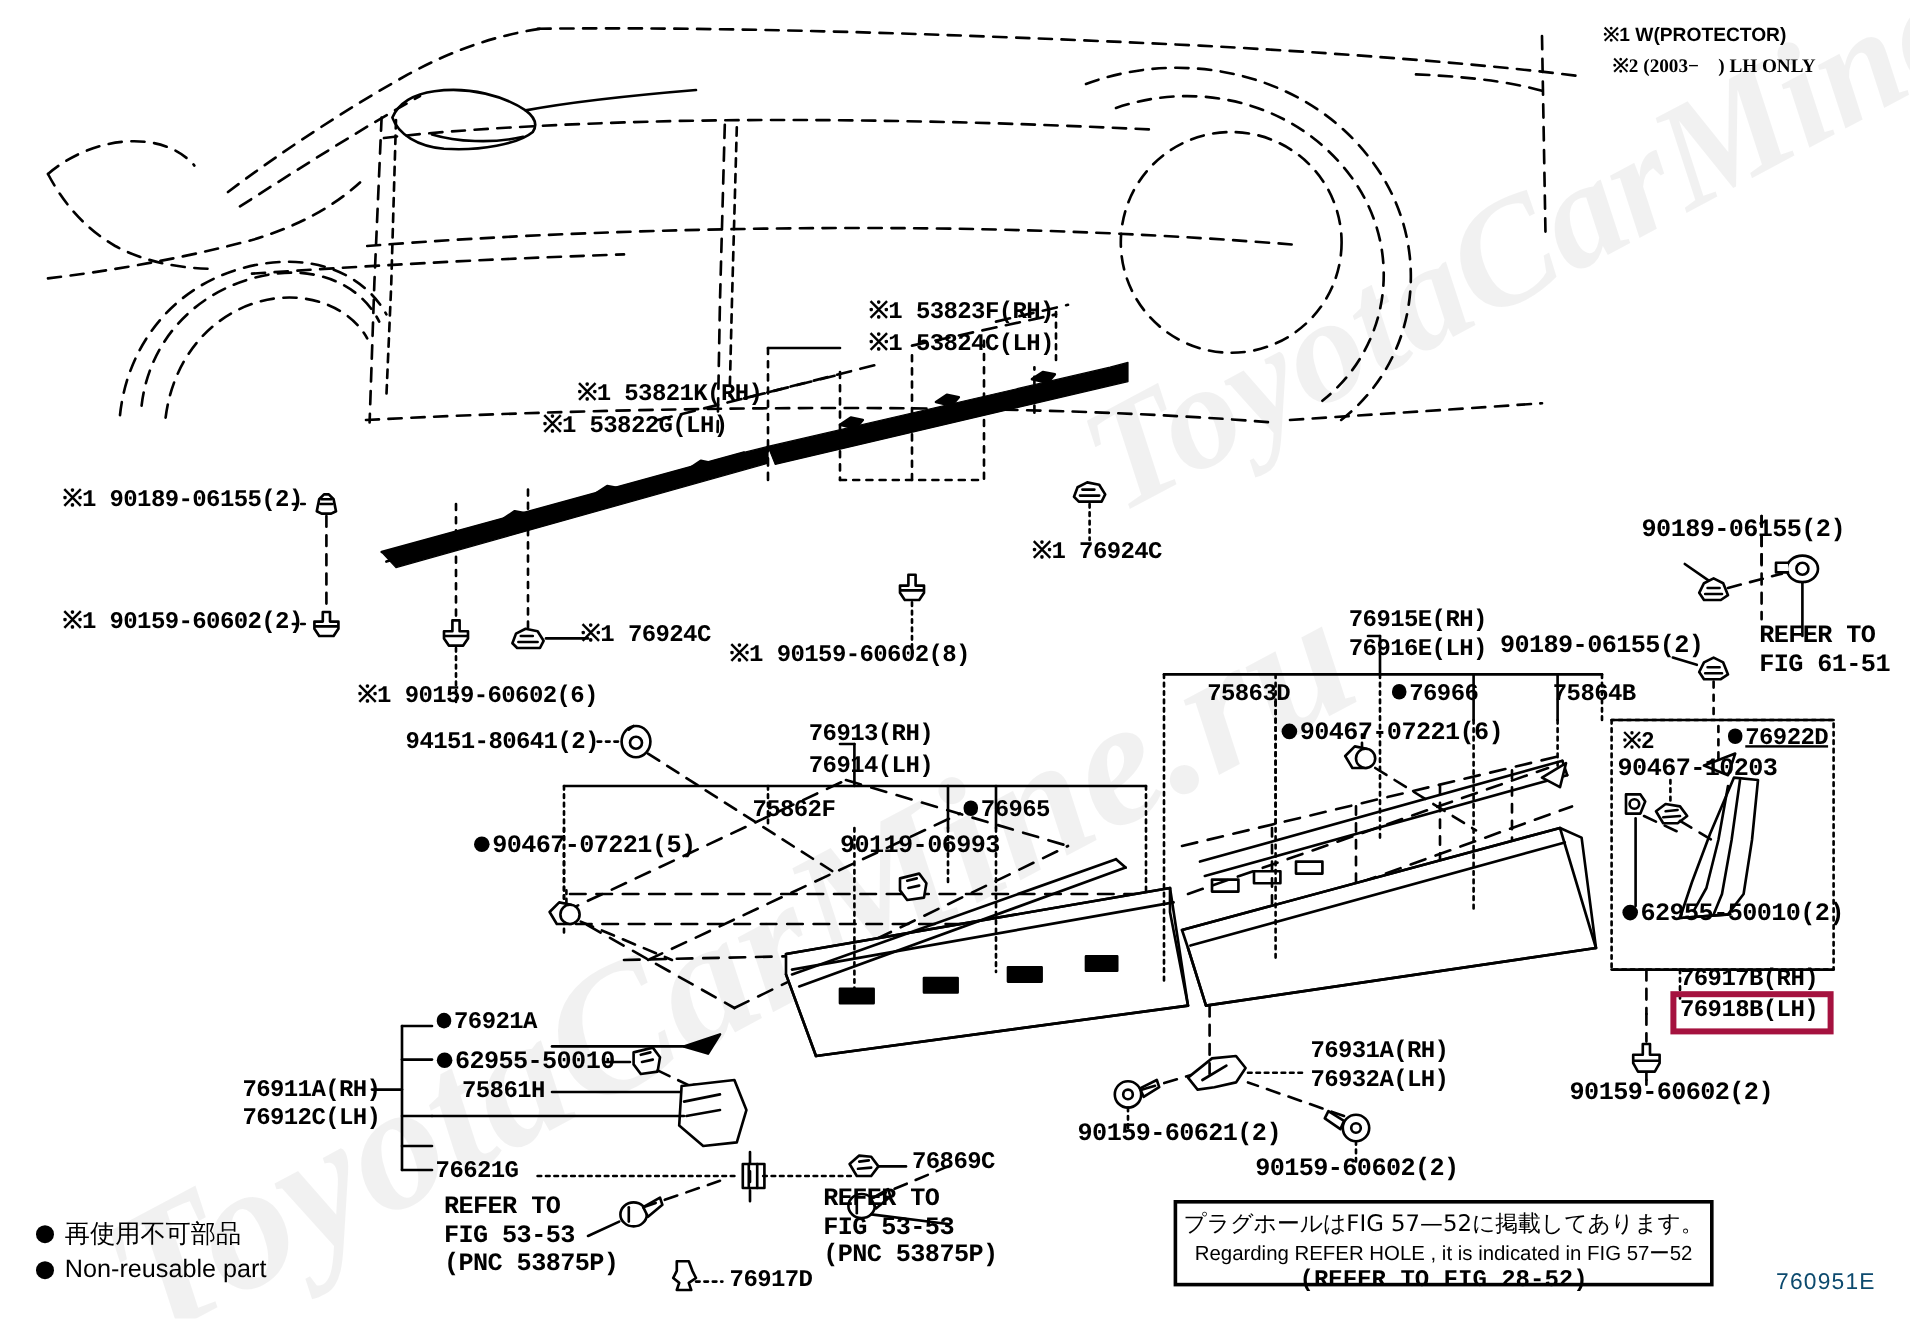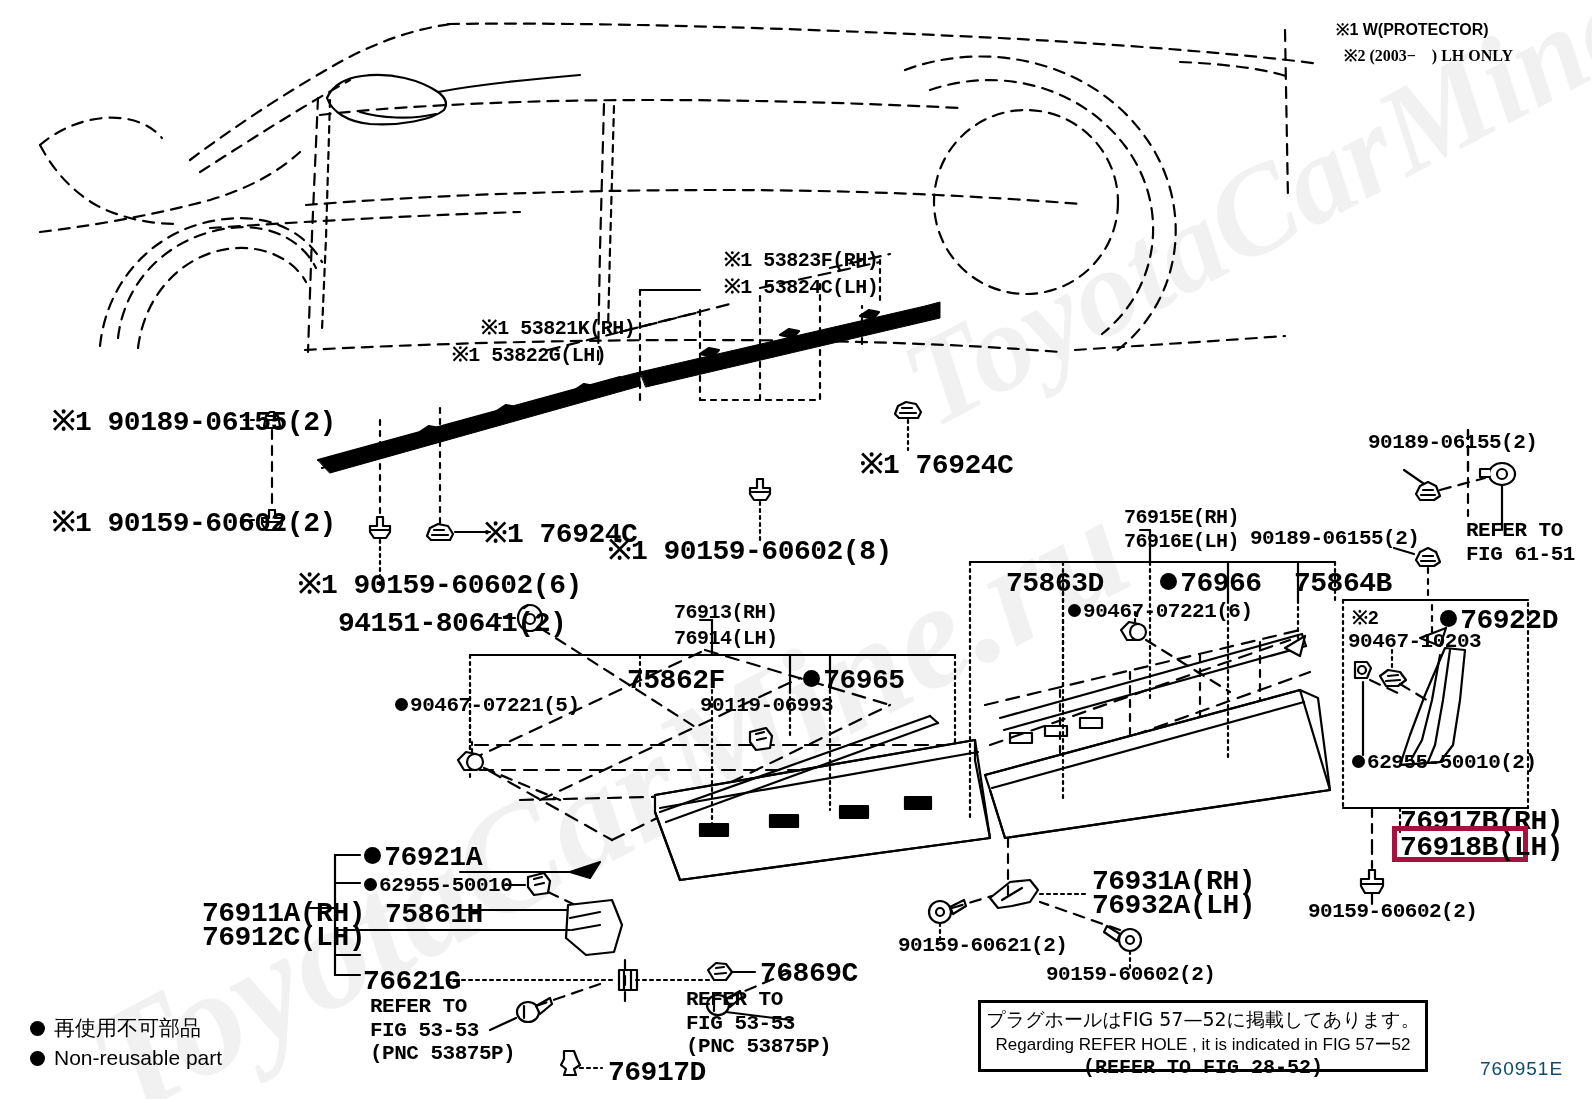--- a/index.html
+++ b/index.html
@@ -34,21 +34,21 @@
     line-height: 1.12;
   }
   .lbl-sans {
     position: absolute;
     font-family: "Liberation Sans", sans-serif;
     color: #000;
     white-space: pre;
     line-height: 1.2;
   }
   .s24 { font-size: 20px; }
-  .s22 { font-size: 28px; }
+  .s22 { font-size: 20px; }
   .s21 { font-size: 21px; }
   .s20 { font-size: 16px; }
   .s19 { font-size: 19px; }
   .dot {
     display: inline-block;
     width: 0.62em;
     height: 0.62em;
     border-radius: 50%;
     background: #000;
     vertical-align: 0.02em;
@@ -506,21 +506,21 @@
   <div class="lbl s23 s24" style="left:1124px; top:531px;">76916E(LH)</div>
   <div class="lbl s22" style="left:1006px; top:568px;">75863D</div>
   <div class="lbl s21" style="left:1068px; top:600px;"><span class="dot"></span><span>90467-07221(6)</span></div>
   <div class="lbl s22" style="left:1160px; top:568px;"><span class="dot"></span><span>76966</span></div>
   <div class="lbl s22" style="left:1294px; top:568px;">75864B</div>
   <div class="lbl s21" style="left:1250px; top:527px;">90189-06155(2)</div>
   <div class="lbl s21" style="left:1368px; top:431px;">90189-06155(2)</div>
   <div class="lbl s21" style="left:1466px; top:519px;">REFER TO
 FIG 61-51</div>
 
-  <div class="lbl s22" style="left:1440px; top:605px;"><span class="dot"></span><span>76922D</span></div>
+  <div class="lbl s22" style="left:1440px; top:605px;text-decoration:underline;"><span class="dot"></span><span>76922D</span></div>
   <div class="lbl-sans s19" style="left:1352px; top:607px; font-weight:bold;">※2</div>
   <div class="lbl s21" style="left:1348px; top:630px;">90467-10203</div>
   <div class="lbl s21" style="left:1352px; top:751px;"><span class="dot"></span><span>62955-50010(2)</span></div>
 
   <div class="lbl s22" style="left:1400px; top:806px;">76917B(RH)</div>
   <div class="highlight-box" style="left: 1392px; top: 826px; width: 136px; height: 36px; border-color: rgb(165, 18, 63);"></div>
   <div class="lbl s22" style="left:1400px; top:832px;">76918B(LH)</div>
 
   <div class="lbl s21" style="left:1308px; top:900px;">90159-60602(2)</div>
 

